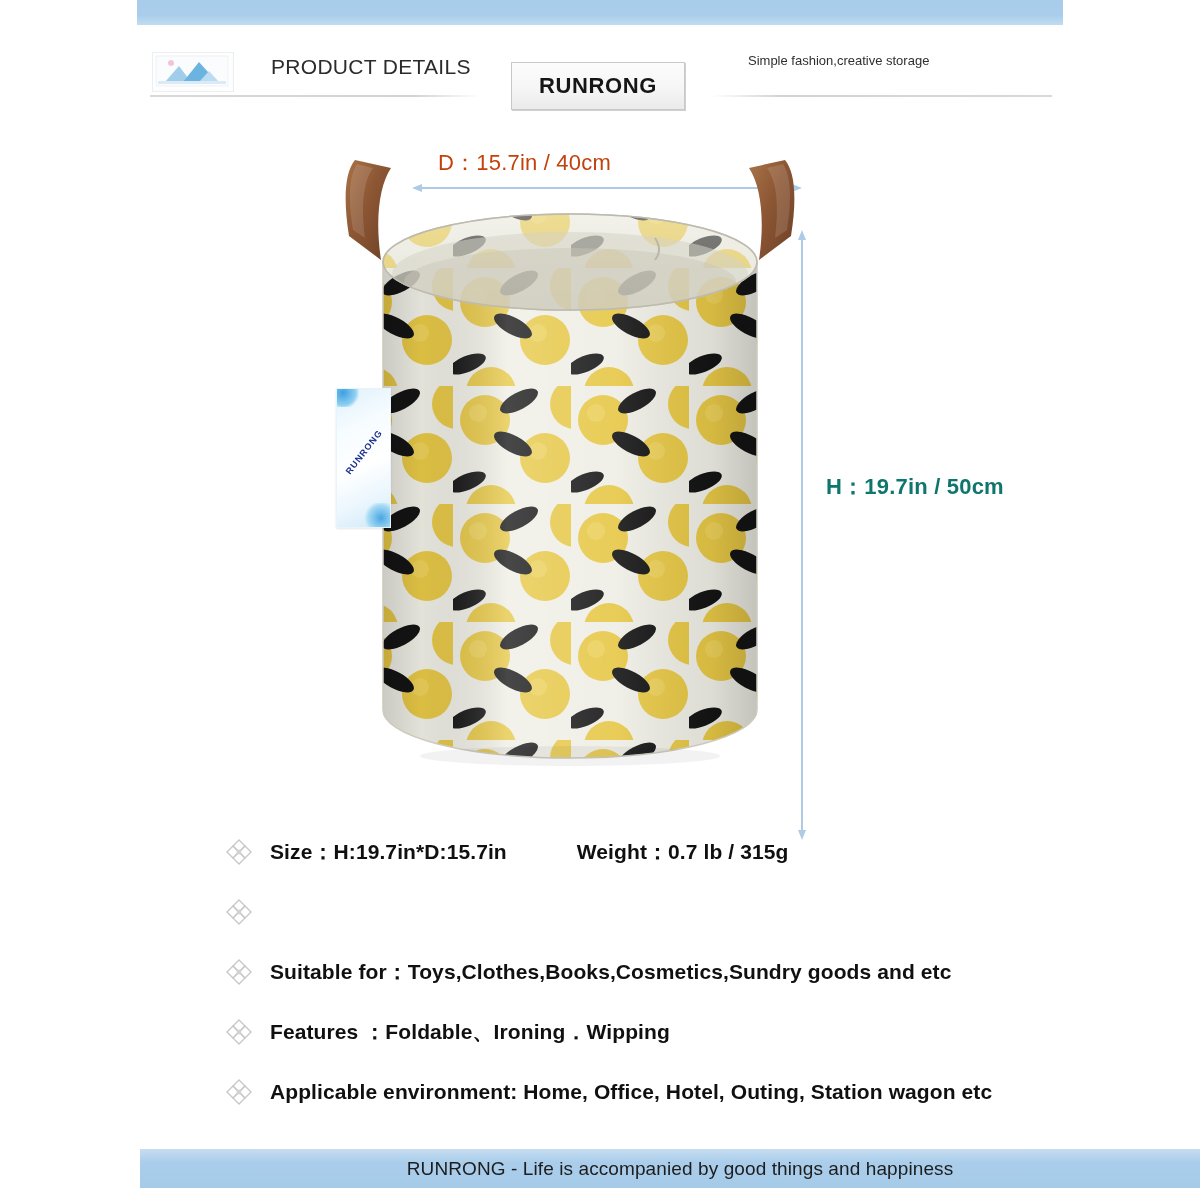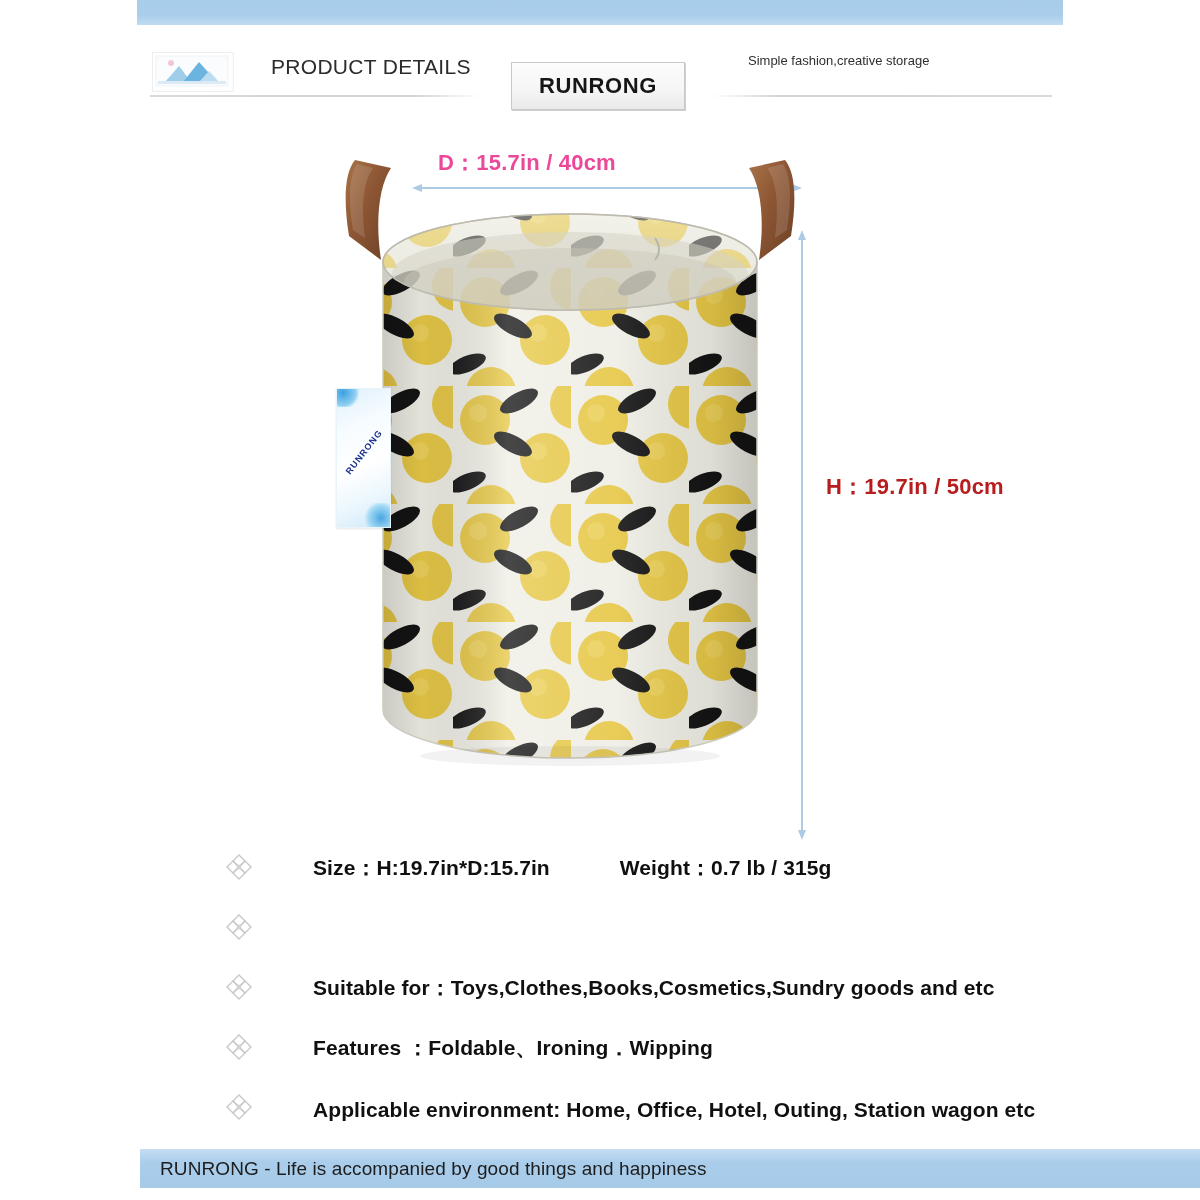--- a/index.html
+++ b/index.html
@@ -26,21 +26,21 @@
   }
   .bar-bottom {
     position: absolute;
     left: 140px;
     top: 1149px;
     width: 1060px;
     height: 39px;
     background: linear-gradient(180deg, #c6ddf1 0%, #a9cdea 35%, #a6cbe9 100%);
     display: flex;
     align-items: center;
-    justify-content: flex-start;
+    justify-content: center;
   }
   .bar-bottom .footer-text {
     color: #1d1d1d;
     font-size: 19px;
     letter-spacing: .1px;
     text-align: center;
     padding-left: 20px;
   }
 
   
@@ -122,22 +122,22 @@
     width: 1200px;
     height: 700px;
   }
 
   
   .dim-d-label {
     position: absolute;
     left: 438px;
     top: 28px;
     font-size: 22px;
-    font-weight: bold;
-    color: #ec4899;
+    font-weight: normal;
+    color: #c2410c;
     letter-spacing: .2px;
   }
   .dim-d-line {
     position: absolute;
     left: 412px;
     top: 62px;
     width: 390px;
     height: 12px;
   }
 
@@ -148,21 +148,21 @@
     top: 110px;
     width: 14px;
     height: 610px;
   }
   .dim-h-label {
     position: absolute;
     left: 826px;
     top: 352px;
     font-size: 22px;
     font-weight: bold;
-    color: #b91c1c;
+    color: #0f766e;
     letter-spacing: .2px;
   }
 
   
   .basket {
     position: absolute;
     left: 335px;
     top: 30px;
     width: 470px;
     height: 680px;
@@ -204,24 +204,23 @@
 
   
   .spec-list {
     position: absolute;
     left: 0;
     top: 822px;
     width: 1200px;
   }
   .spec-row {
     display: flex;
-    align-items: flex-end;
+    align-items: center;
     height: 60px;
     padding-left: 224px;
-    gap: 43px;
   }
   .spec-bullet {
     width: 30px;
     height: 30px;
     flex: 0 0 30px;
     margin-right: 16px;
   }
   .spec-text {
     font-size: 21px;
     font-weight: bold;

